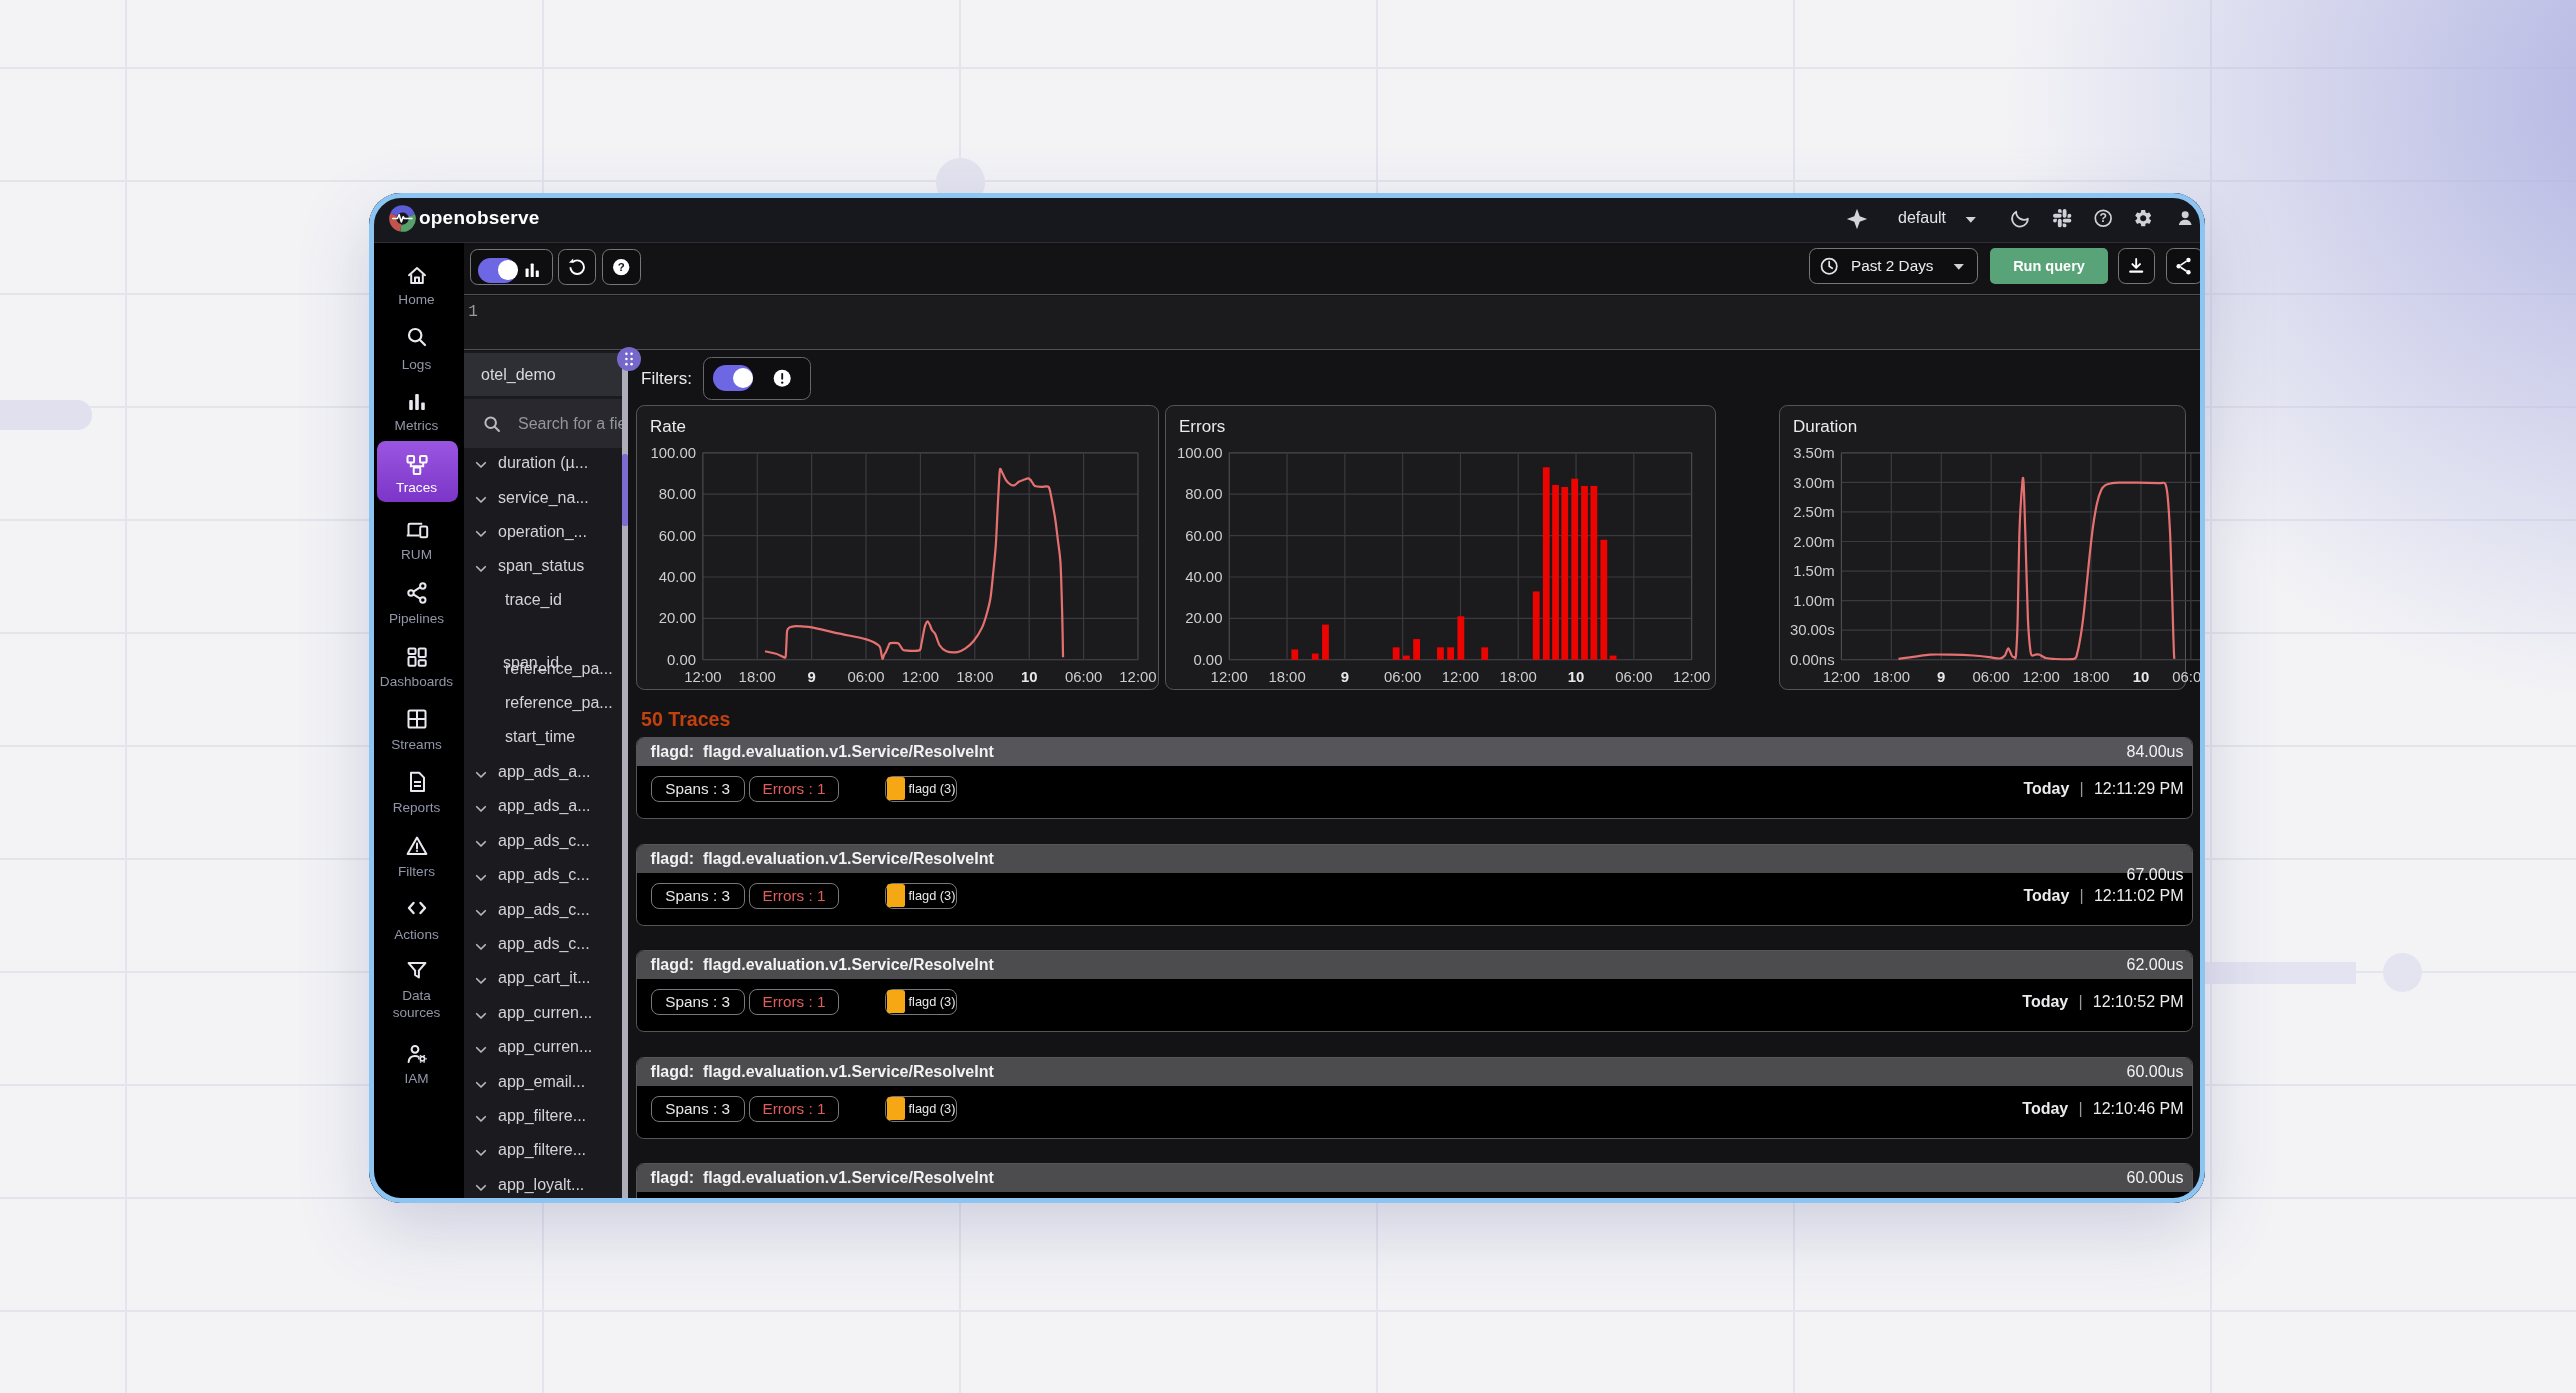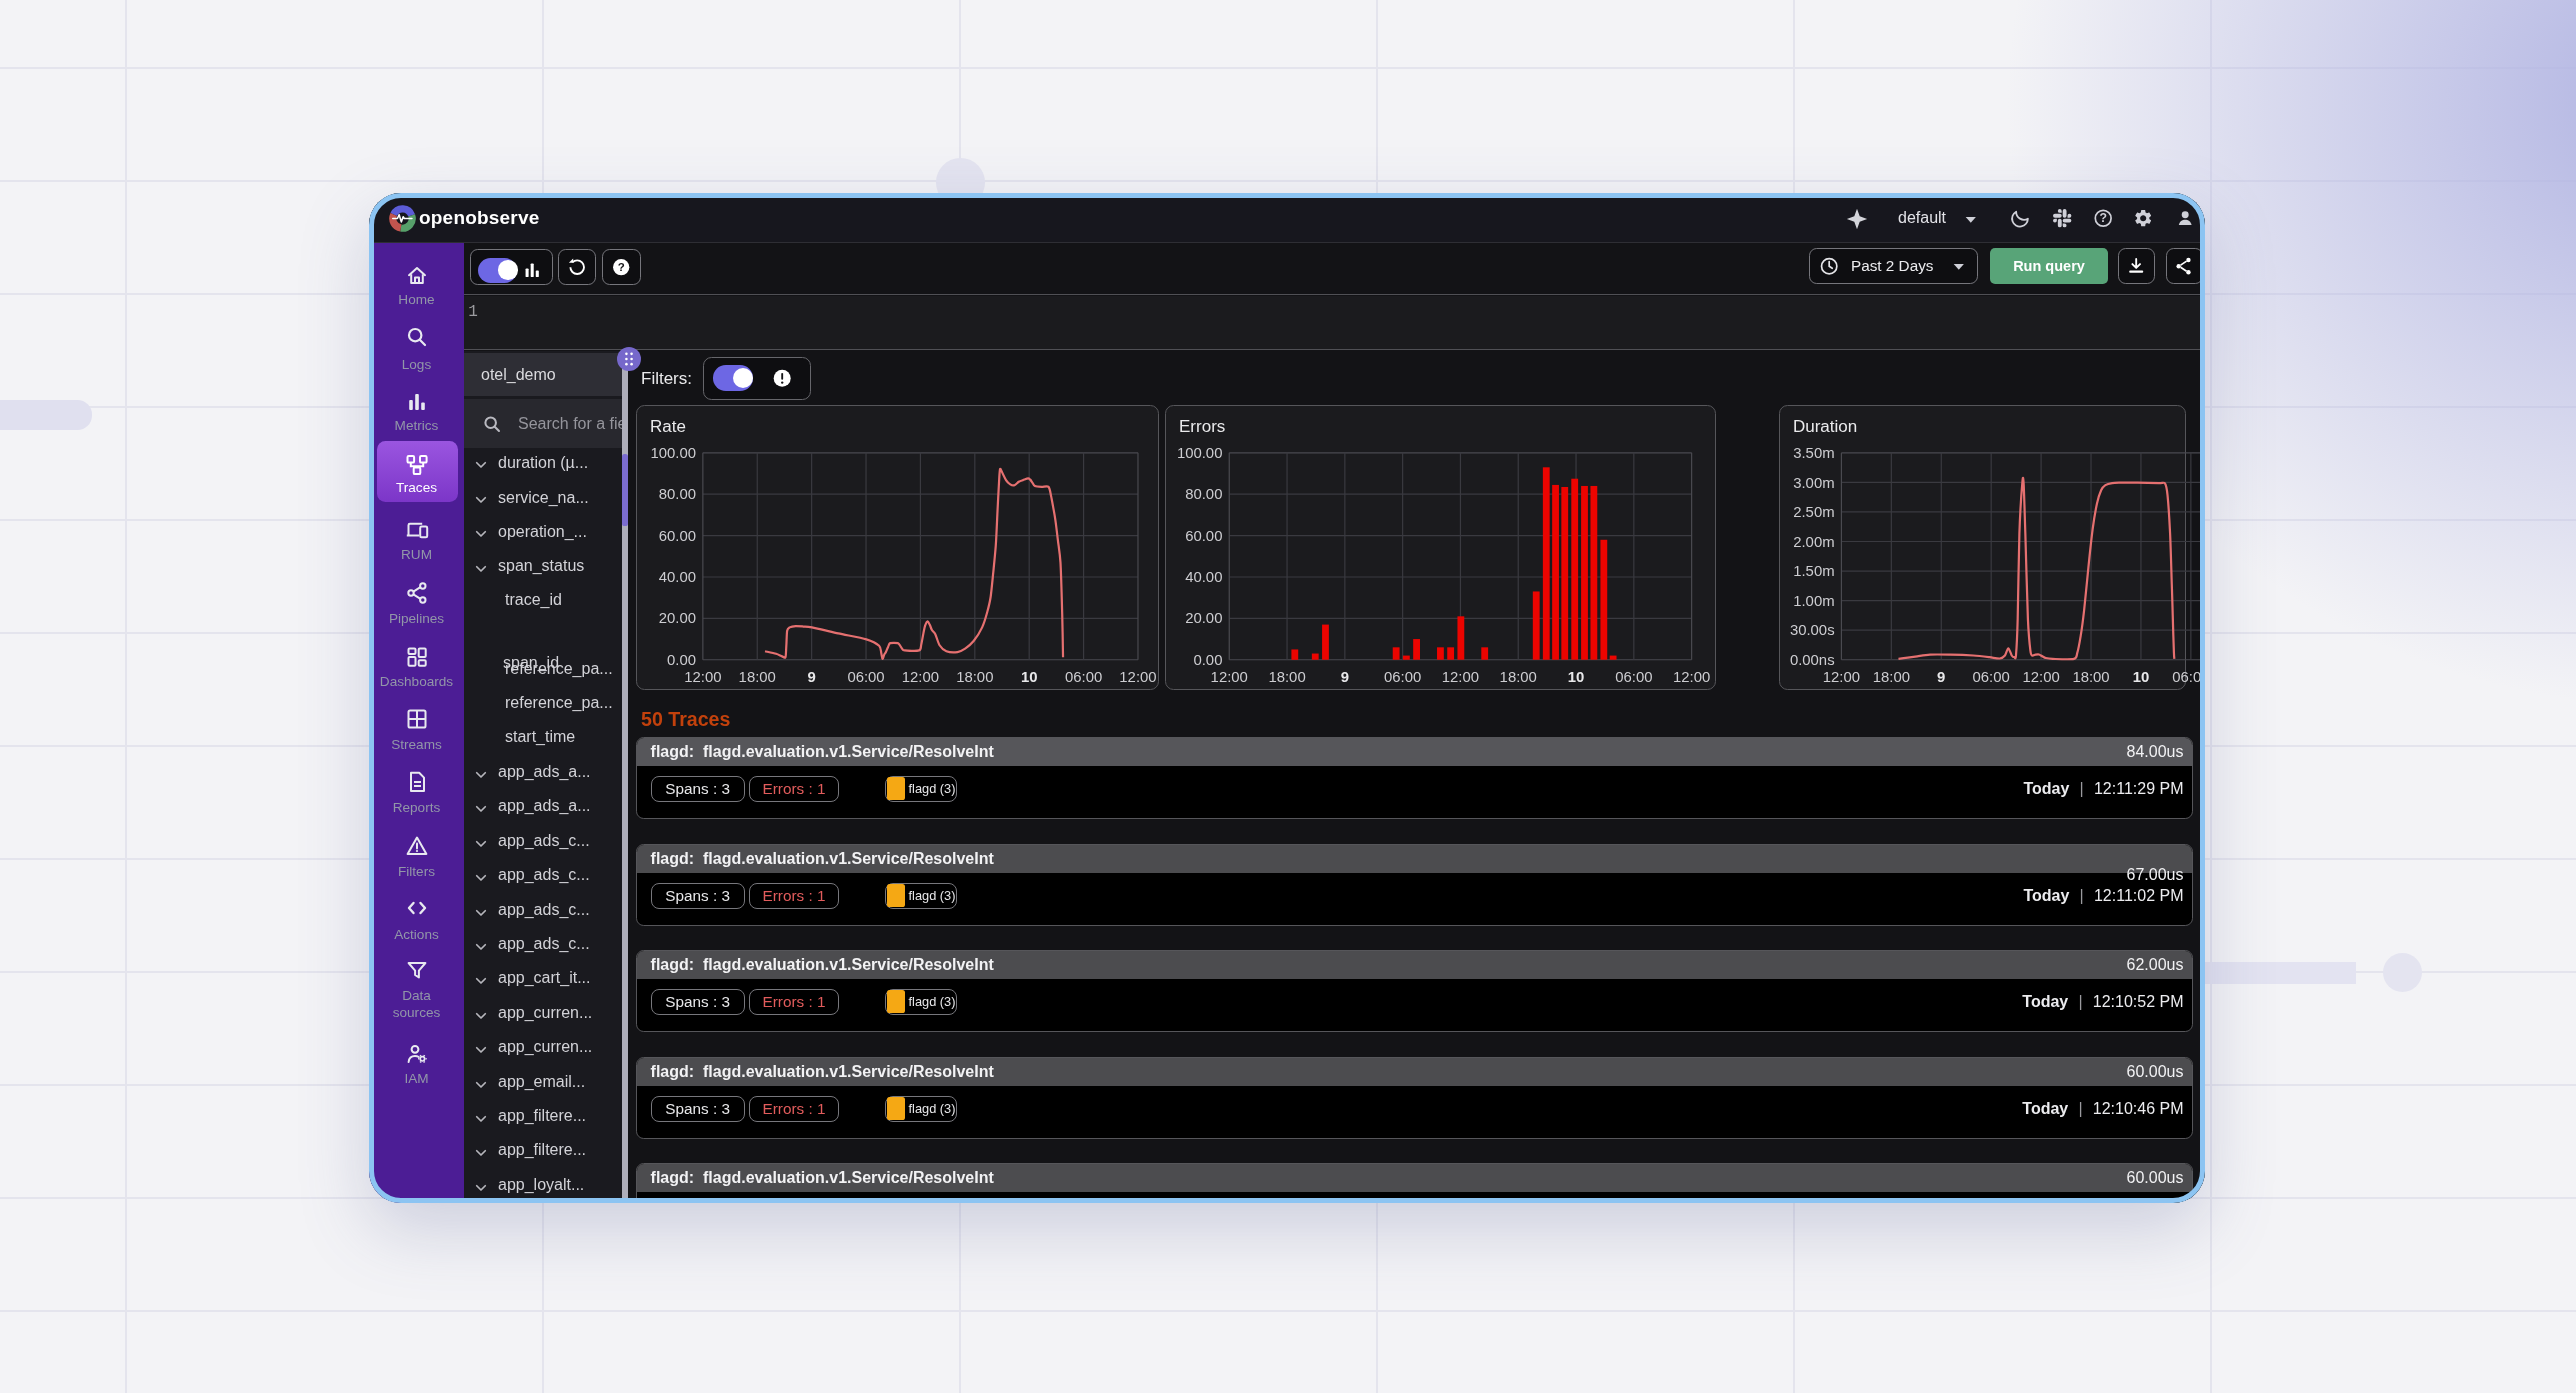--- a/index.html
+++ b/index.html
@@ -6,21 +6,21 @@
 .grid{position:absolute;inset:0;
  background-image:linear-gradient(to right,#e4e4ed 1.7px,transparent 1.7px),linear-gradient(to bottom,#e4e4ed 1.7px,transparent 1.7px);
  background-size:417px 2576px,2576px 113px;background-position:125px 0,0 67px;}
 .glow{position:absolute;inset:0;background:radial-gradient(903px 818px at 2675px 102px,rgba(176,179,226,1),rgba(176,179,226,0) 74%);}
 .deco{position:absolute;background:#e4e4f0;}
 .win{position:absolute;left:369px;top:193px;width:1836px;height:1010px;border-radius:32px;background:#131316;overflow:hidden;box-shadow:0 25.6px 68px rgba(90,100,150,.25);}
 .winborder{position:absolute;left:369px;top:193px;width:1836px;height:1010px;border:5.1px solid #8cc4f2;border-radius:32px;z-index:60;pointer-events:none;}
 .abs{position:absolute;}
 .topbar{position:absolute;left:0;top:0;width:1836px;height:50px;background:#17171e;border-bottom:0.9px solid #2e2e34;}
 .brand{position:absolute;left:50px;top:0;height:50px;line-height:50px;color:#fff;font-size:19px;font-weight:bold;letter-spacing:0.2px;}
-.sidebar{position:absolute;left:0;top:50px;width:95px;bottom:0;background:#4c1d95;}
+.sidebar{position:absolute;left:0;top:50px;width:95px;bottom:0;background:#000000;}
 .sbitem{position:absolute;width:95px;text-align:center;color:#9296a8;font-size:13.6px;}
 .sbicon{position:absolute;left:0;width:95px;text-align:center;}
 .active-tile{position:absolute;left:7.7px;top:198px;width:81px;height:61px;border-radius:8.5px;background:linear-gradient(180deg,#9a55e0,#7c36c8);}
 .toolbar{position:absolute;left:95px;right:0;top:50px;height:52px;background:#131316;border-bottom:1.7px solid #505055;}
 .tbtn{position:absolute;border:1.7px solid #76767c;border-radius:7.7px;background:#0e0e11;}
 .query{position:absolute;left:95px;right:0;top:103px;height:54px;background:#1b1b1e;border-bottom:1.7px solid #505055;color:#9b9b9f;}
 .fields{position:absolute;left:95px;top:158px;width:158px;bottom:0;background:#1a1a1f;}
 .frow{position:absolute;left:0;width:158px;overflow:hidden;}
 .splitter{position:absolute;left:253px;top:158px;width:6px;bottom:0;background:#aeaeba;}
 .main{position:absolute;left:259px;right:0;top:158px;bottom:0;background:#131316;}

